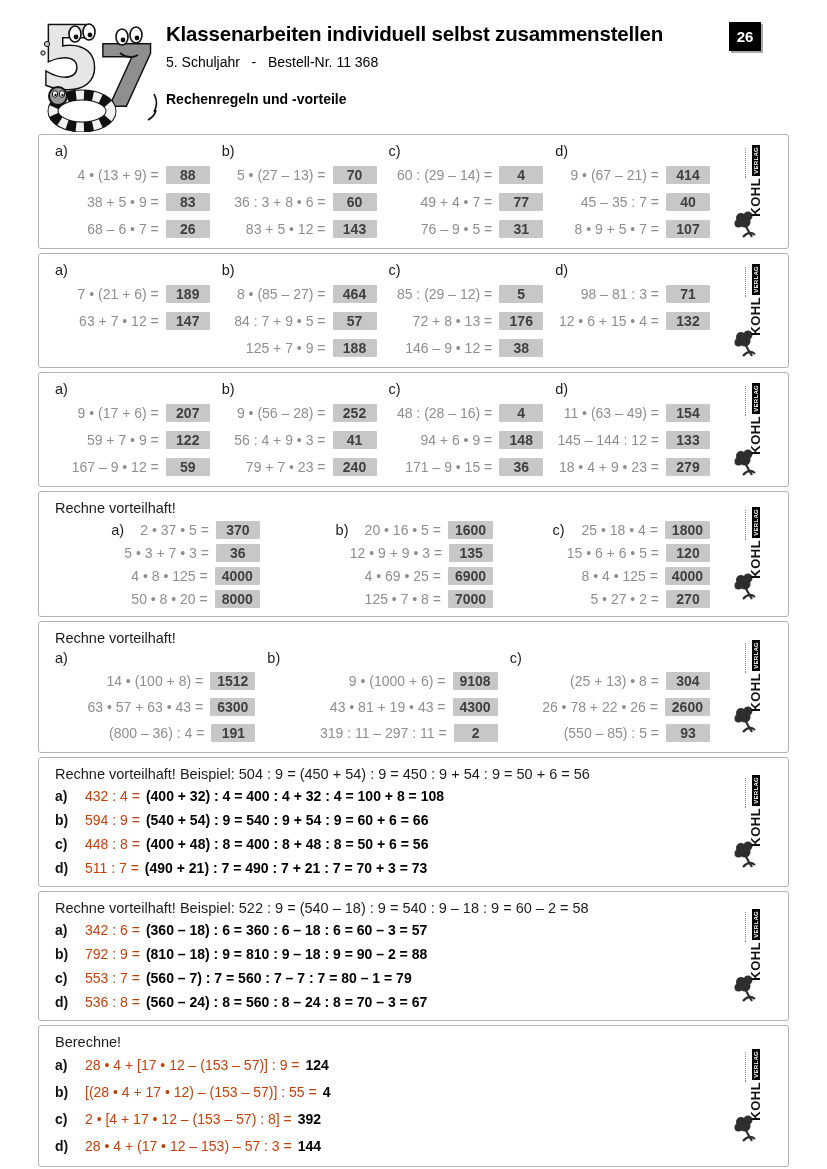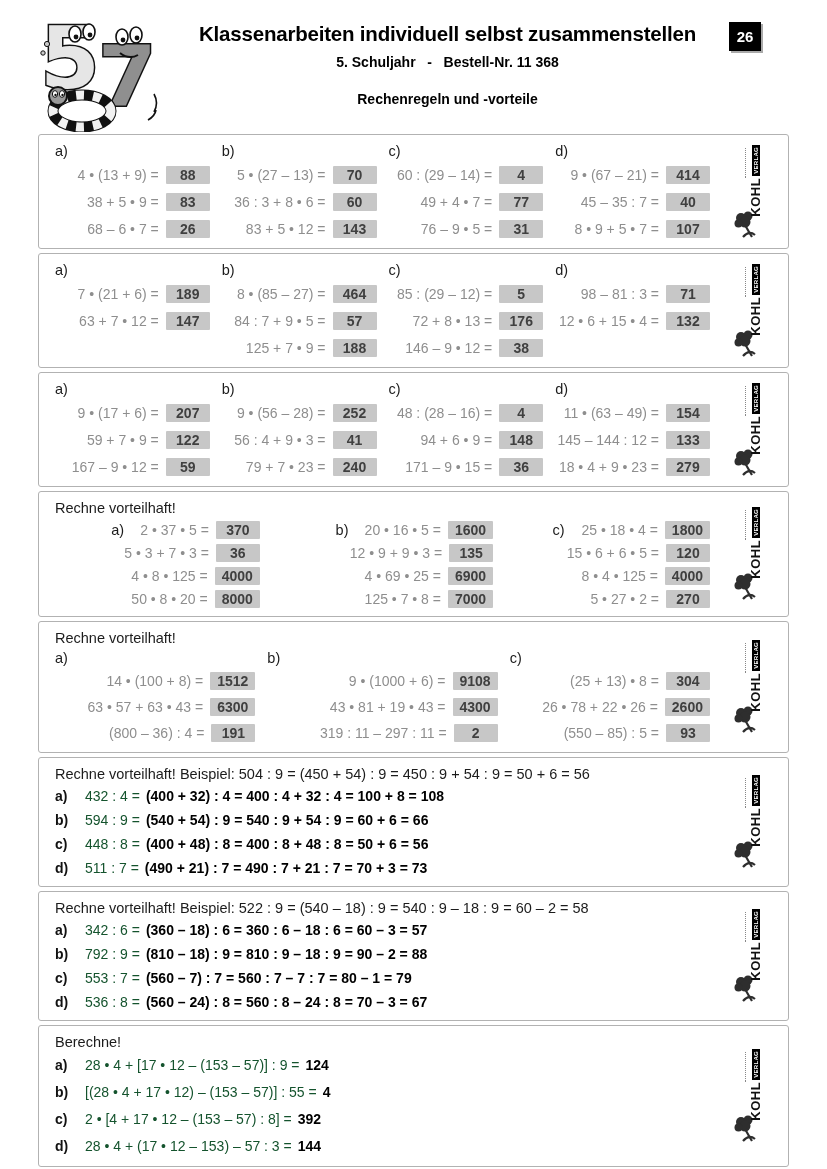--- a/index.html
+++ b/index.html
@@ -1,42 +1,42 @@
 <!DOCTYPE html>
 <html><head>
 <meta charset="utf-8">
 <style>
   html,body{margin:0;padding:0;background:#fff;font-family:"Liberation Sans",sans-serif;}
   .page{width:827px;height:1169px;box-sizing:border-box;padding:0 38px 6px;overflow:hidden;background:#fff;}
   
   .header{display:grid;grid-template-columns:128px 1fr 60px;height:134px;padding-top:8px;box-sizing:border-box;}
   .mascot{width:124px;height:124px;}
-  .titles{text-align:center;padding-top:14px;}
+  .titles{padding-top:14px;}
   .main-title{font-size:20.5px;font-weight:bold;color:#000;margin:0;letter-spacing:-0.2px;}
-  .subtitle{font-size:14px;font-weight:bold;color:#000;margin-top:8px;white-space:pre;}
+  .subtitle{font-size:14px;font-weight:normal;color:#000;margin-top:8px;white-space:pre;}
   .topic{font-size:14px;font-weight:bold;color:#000;margin-top:21px;}
   .page-num{width:32px;height:29px;background:#000;color:#fff;font-weight:bold;font-size:15px;
             display:flex;align-items:center;justify-content:center;margin-top:14px;box-shadow:2px 2px 0 #aaa;}
   
   .box{position:relative;border:1px solid #b2b2b2;border-radius:3px;margin-bottom:4px;
        padding:6px 78px 6px 16px;background:#fff;}
   .box-title{font-size:14.5px;color:#1c1c1c;line-height:20px;white-space:nowrap;}
   .cols{display:grid;gap:12px;}
   .col-label{font-size:14.5px;color:#1c1c1c;line-height:20px;}
   .eq-row{display:flex;align-items:center;justify-content:flex-end;gap:7px;height:27px;}
   .inline .eq-row{height:23px;}
   .rows26 .eq-row{height:26px;}
   .row-label{flex:0 0 22px;text-align:left;font-size:14.5px;color:#1c1c1c;}
   .expr{color:#8e8e8e;font-size:14px;white-space:nowrap;}
   .ans{background:#c7c7c7;color:#404040;font-weight:bold;font-size:14px;min-width:30px;
        text-align:center;padding:1px 7px;border-radius:1px;white-space:nowrap;}
   .line-row{display:flex;align-items:baseline;gap:6px;font-size:14px;line-height:24px;height:24px;white-space:nowrap;}
   .box:last-child .line-row{line-height:27px;height:27px;}
   .line-label{font-weight:bold;color:#111;flex:0 0 24px;}
-  .line-given{color:#14532d;}
+  .line-given{color:#c2410c;}
   .line-solution{font-weight:bold;color:#000;}
   
   .kohl{position:absolute;right:8px;top:50%;transform:translateY(-50%);width:52px;
         display:flex;flex-direction:column;align-items:center;}
   .kohl-rot-wrap{height:66px;width:44px;display:flex;align-items:center;justify-content:center;}
   .kohl-rot{transform:rotate(-90deg);display:flex;flex-direction:column;align-items:flex-end;gap:2px;width:66px;}
   .kohl-addr{width:30px;height:0;border-top:1px dotted #888;margin-right:3px;}
   .kohl-line{display:flex;align-items:center;gap:2px;}
   .kohl-name{font-size:13px;font-weight:800;letter-spacing:0.5px;color:#111;}
   .kohl-badge{background:#000;color:#fff;font-size:6px;font-weight:bold;padding:1px 2px;letter-spacing:0.3px;}

